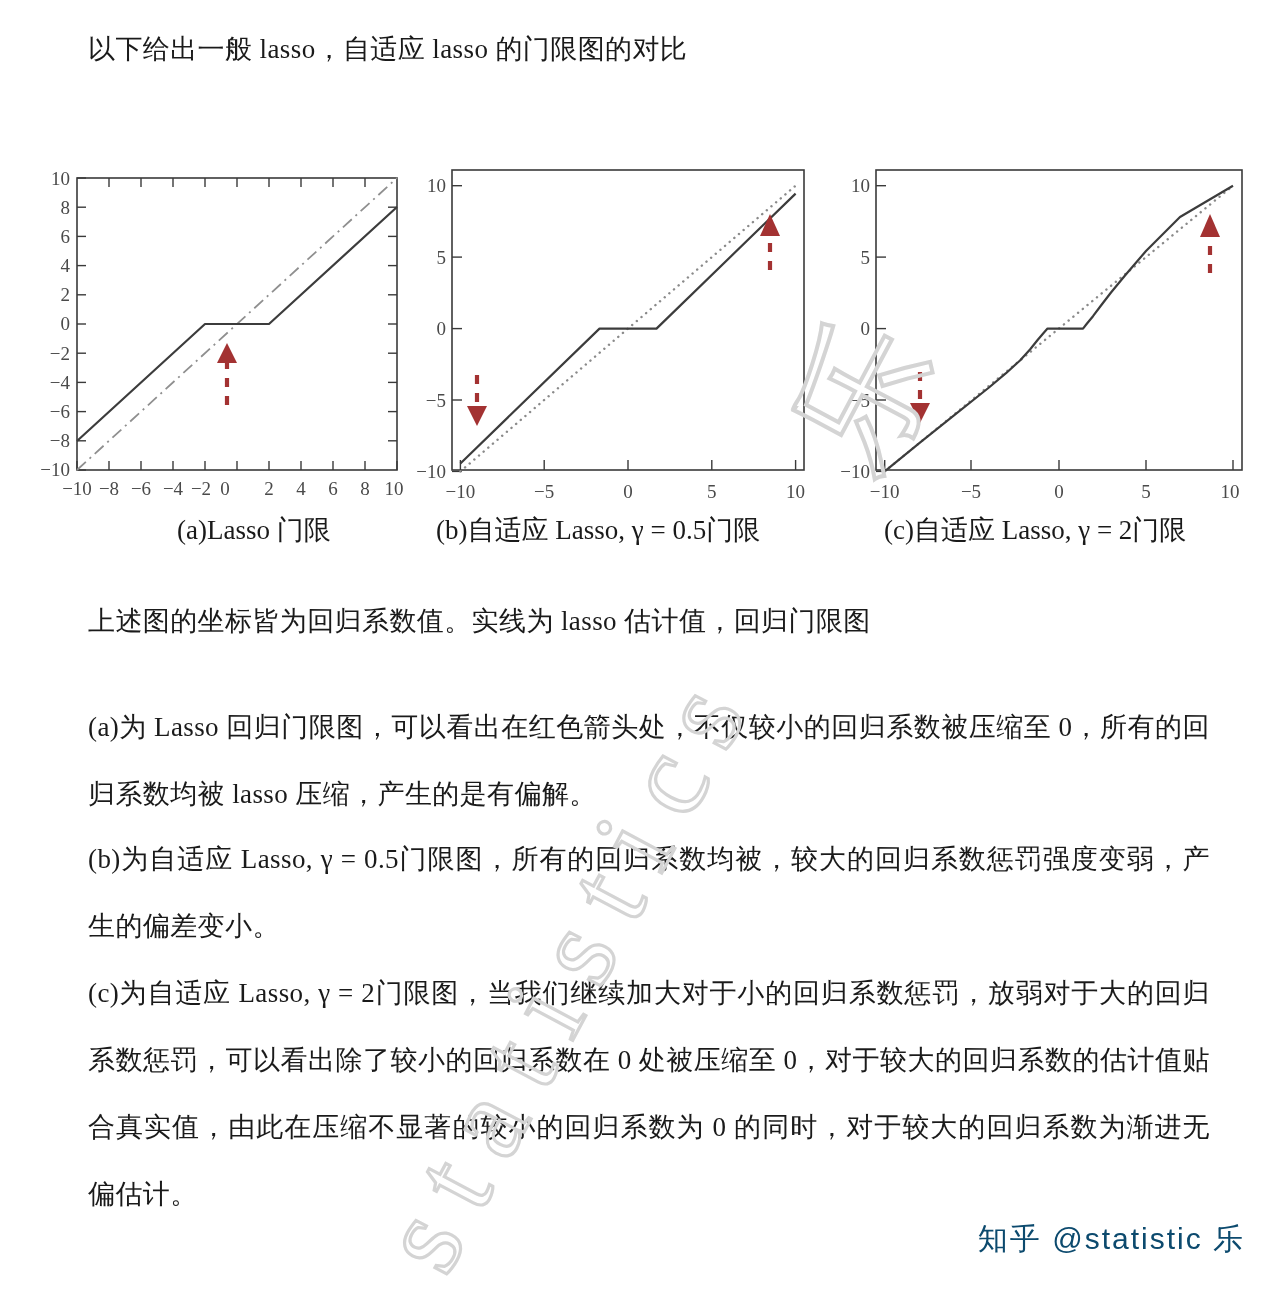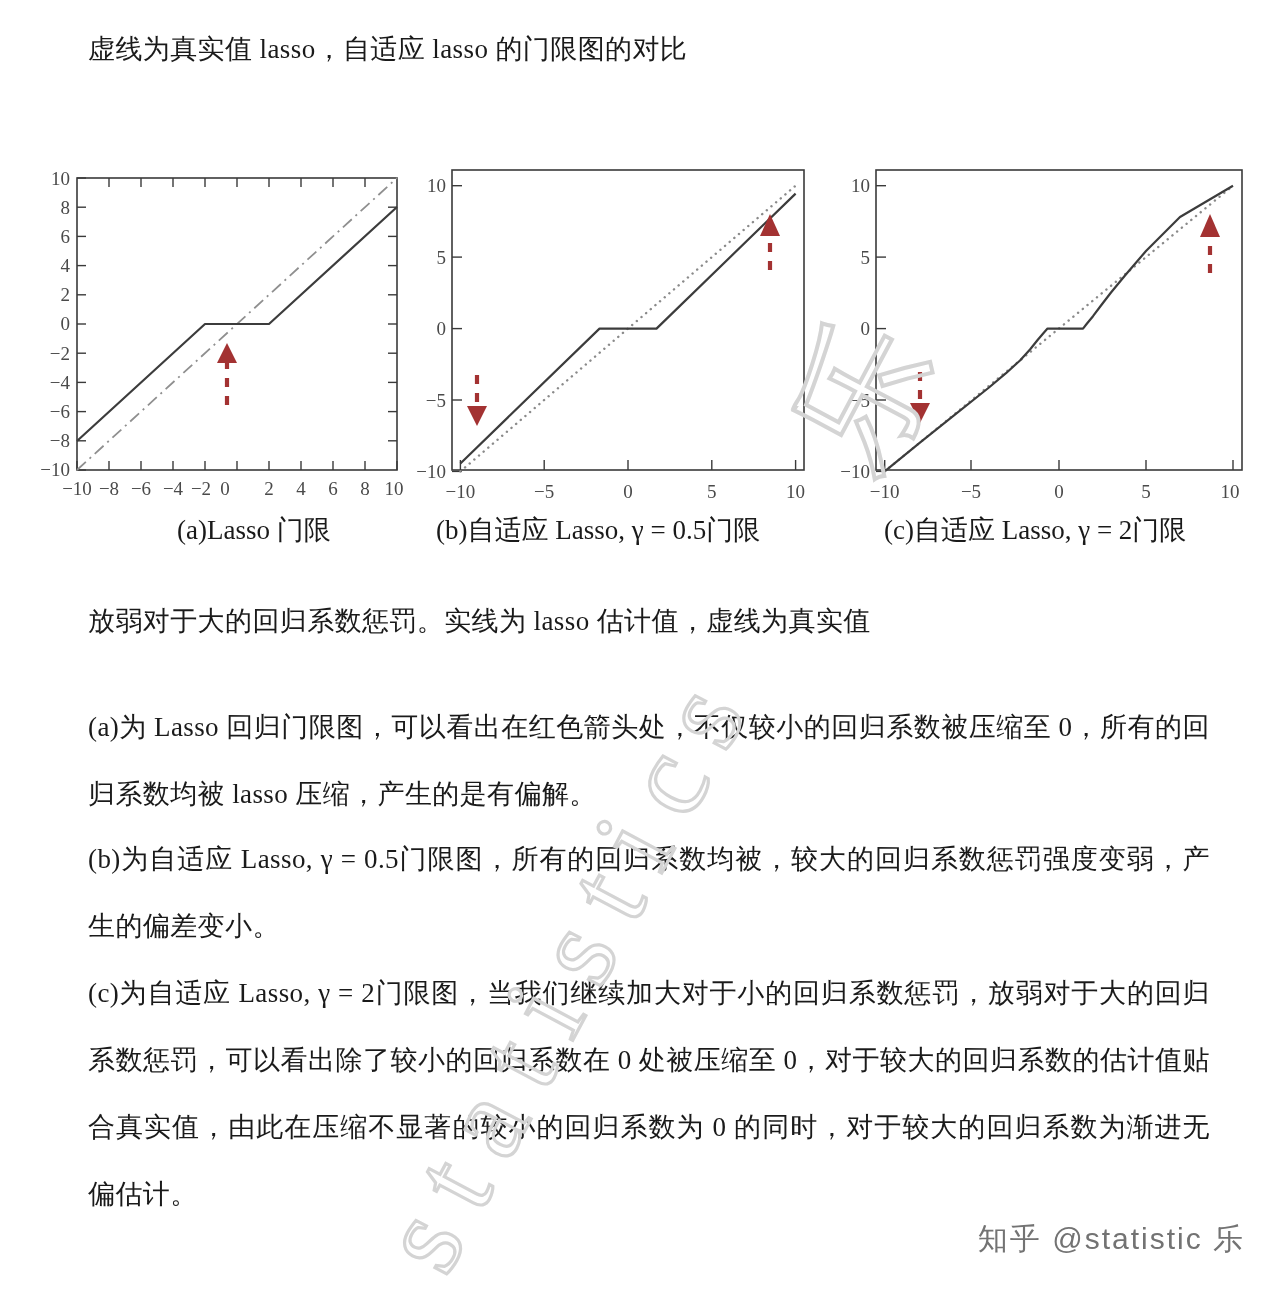--- a/index.html
+++ b/index.html
@@ -94,21 +94,21 @@
   #cap-a { left: 133px; }
   #cap-b { left: 392px; text-align: center; }
   #cap-c { left: 840px; text-align: right; }
 
   
   #footer {
     position: absolute;
     right: 42px;
     top: 1219px;
     font-size: 30px;
-    color: #737373;
+    color: #0c4a6e;
     letter-spacing: 2px;
     z-index: 6;
     font-family: "Liberation Sans", sans-serif;
   }
 
   
   .ax-line   { stroke: #3a3a3a; stroke-width: 1.6; fill: none; }
   .ax-tick   { stroke: #3a3a3a; stroke-width: 1.4; }
   .ticklbl   { fill: #4a4a4a; font-family: "Liberation Serif","DejaVu Serif",serif; font-size: 19px; }
   .curve     { stroke: #3c3c3c; stroke-width: 2.2; fill: none; stroke-linejoin: round; }
@@ -119,21 +119,21 @@
 </head>
 <body>
 
 <svg id="wm-diagonal" viewBox="0 0 1287 1301" aria-hidden="true">
   <g transform="rotate(-62 640 850)">
     <text x="170" y="880">statistics</text>
     <text class="wm-cjk" x="1075" y="880">乐</text>
   </g>
 </svg>
 
-<div class="para intro">虚线为真实值 lasso，自适应 lasso 的门限图的对比</div>
+<div class="para intro">以下给出一般 lasso，自适应 lasso 的门限图的对比</div>
 
 <div id="figures">
 
   <div class="fig" id="fig-a">
     <svg width="390" height="360" viewBox="0 0 390 360">
 
       <rect x="55" y="18" width="320" height="292" class="ax-line"></rect>
 
       <g>
         <line class="ax-tick" x1="55" y1="18" x2="64" y2="18"></line>
@@ -337,18 +337,18 @@
         <polygon fill="#a33232" points="380,54 390,77 370,77"></polygon>
       </g>
     </svg>
   </div>
 </div>
 
 <div class="caption" id="cap-a">(a)Lasso 门限</div>
 <div class="caption" id="cap-b">(b)自适应 Lasso, γ = 0.5门限</div>
 <div class="caption" id="cap-c">(c)自适应 Lasso, γ = 2门限</div>
 
-<div class="para lead">放弱对于大的回归系数惩罚。实线为 lasso 估计值，虚线为真实值</div>
+<div class="para lead">上述图的坐标皆为回归系数值。实线为 lasso 估计值，回归门限图</div>
 <div class="para body-para" id="para-a">(a)为 Lasso 回归门限图，可以看出在红色箭头处，不仅较小的回归系数被压缩至 0，所有的回归系数均被 lasso 压缩，产生的是有偏解。</div>
 <div class="para body-para" id="para-b">(b)为自适应 Lasso, γ = 0.5门限图，所有的回归系数均被，较大的回归系数惩罚强度变弱，产生的偏差变小。</div>
 <div class="para body-para" id="para-c">(c)为自适应 Lasso, γ = 2门限图，当我们继续加大对于小的回归系数惩罚，放弱对于大的回归系数惩罚，可以看出除了较小的回归系数在 0 处被压缩至 0，对于较大的回归系数的估计值贴合真实值，由此在压缩不显著的较小的回归系数为 0 的同时，对于较大的回归系数为渐进无偏估计。</div>
 
 <div id="footer">知乎 @statistic 乐</div>
 
 </body></html>

